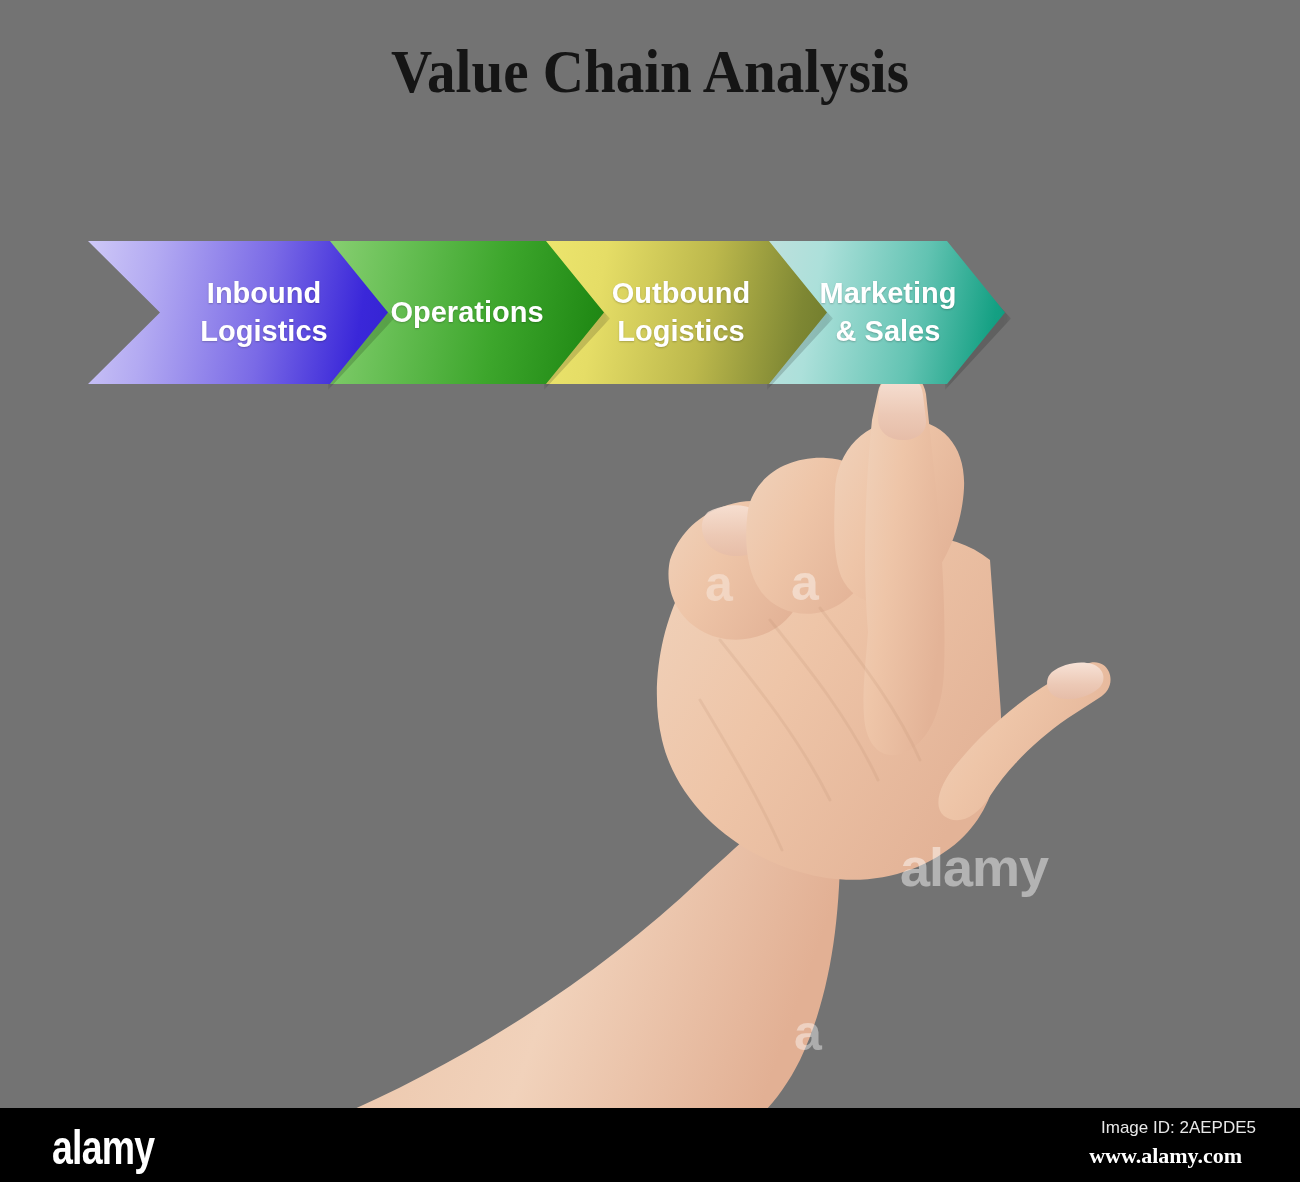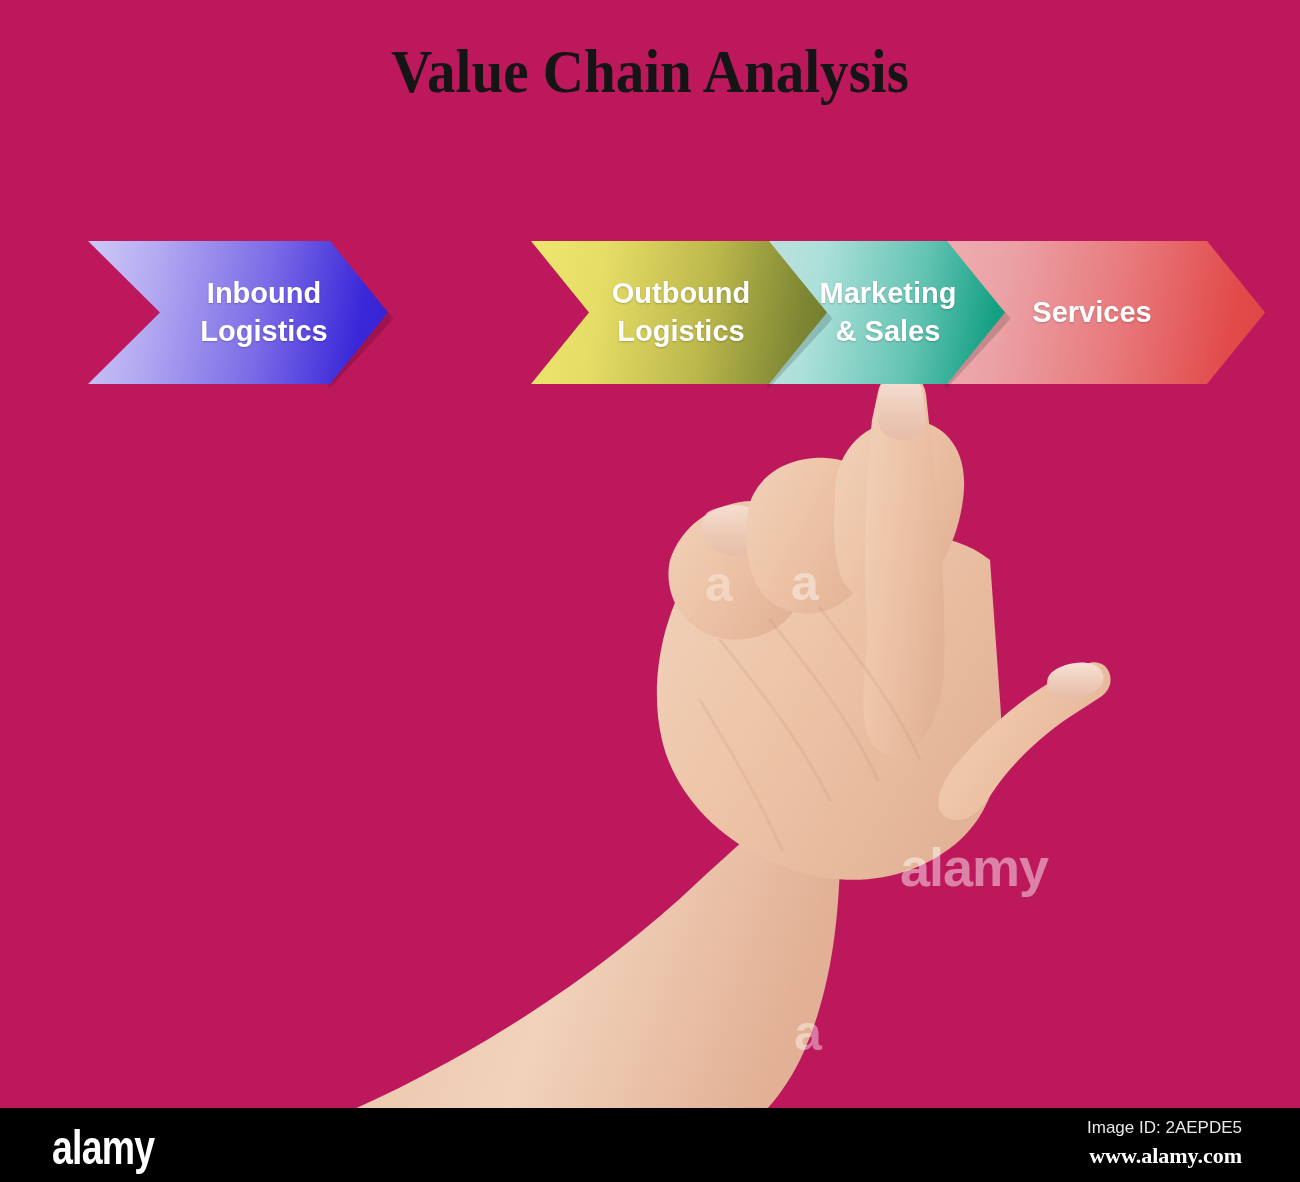--- a/index.html
+++ b/index.html
@@ -4,21 +4,21 @@
 <style>
   html, body {
     margin: 0;
     padding: 0;
     background: #ffffff;
   }
   #page {
     position: relative;
     width: 1300px;
     height: 1182px;
-    background: #be185d;
+    background: #737373;
     overflow: hidden;
     font-family: "Liberation Sans", sans-serif;
   }
 
   
   #title {
     position: absolute;
     left: 0;
     top: 36px;
     width: 1300px;
@@ -127,21 +127,21 @@
     font-family: "Liberation Sans", sans-serif;
     font-size: 48px;
     font-weight: 700;
     color: #ffffff;
     letter-spacing: -1px;
     transform: scaleX(0.78);
     transform-origin: 0 50%;
   }
   #footer-imageid {
     position: absolute;
-    right: 58px;
+    right: 44px;
     top: 10px;
     font-size: 17px;
     color: #e8e8e8;
     white-space: nowrap;
   }
   #footer-url {
     position: absolute;
     right: 58px;
     top: 35px;
     font-size: 22px;
@@ -162,45 +162,46 @@
 
     <div class="chev first" id="chev-0">
       <div class="tipshadow"></div>
       <div class="body" style="background: linear-gradient(100deg, #cfc9f7 0%, #b3aaf2 22%, #7a6ae6 58%, #3a27d9 88%, #3423d2 100%);"></div>
       <div class="label">
         <span>Inbound</span>
         <span>Logistics</span>
       </div>
     </div>
 
+    <div class="chev" id="chev-1">
+      <div class="tipshadow"></div>
+      <div class="body" style="background: linear-gradient(100deg, #8ed277 0%, #6bc158 26%, #3da62c 62%, #228b16 92%, #1f8214 100%);"></div>
+      <div class="label">
+        <span>Operations</span>
+      </div>
+    </div>
 
     <div class="chev" id="chev-2">
       <div class="tipshadow"></div>
       <div class="body" style="background: linear-gradient(100deg, #eee76f 0%, #e5dd66 24%, #bcb84c 58%, #7e8733 88%, #6f7b2c 100%);"></div>
       <div class="label">
         <span>Outbound</span>
         <span>Logistics</span>
       </div>
     </div>
 
     <div class="chev" id="chev-3">
       <div class="tipshadow"></div>
       <div class="body" style="background: linear-gradient(100deg, #c3e0de 0%, #ace0da 26%, #62c3b2 64%, #14a083 92%, #0f9a7d 100%);"></div>
       <div class="label">
         <span>Marketing</span>
         <span>&amp; Sales</span>
       </div>
     </div>
 
-    <div class="chev" id="chev-4">
-      <div class="body" style="background: linear-gradient(100deg, #efaeb2 0%, #eba2a6 22%, #e8797c 56%, #e24a4a 88%, #e04545 100%);"></div>
-      <div class="label">
-        <span>Services</span>
-      </div>
-    </div>
 
     <div class="wm" style="left:300px; top:30px; font-size:44px; color:rgba(255,255,255,0.34);">a</div>
     <div class="wm" style="left:643px; top:28px; font-size:44px; color:rgba(255,255,255,0.30);">a</div>
     <div class="wm" style="left:937px; top:28px; font-size:44px; color:rgba(255,255,255,0.30);">a</div>
   </div>
 
   <svg id="hand" viewBox="0 0 1300 1182" xmlns="http://www.w3.org/2000/svg">
     <defs>
       <linearGradient id="skin" x1="0" y1="0" x2="1" y2="0.6">
         <stop offset="0%" stop-color="#f0d2bb"></stop>

